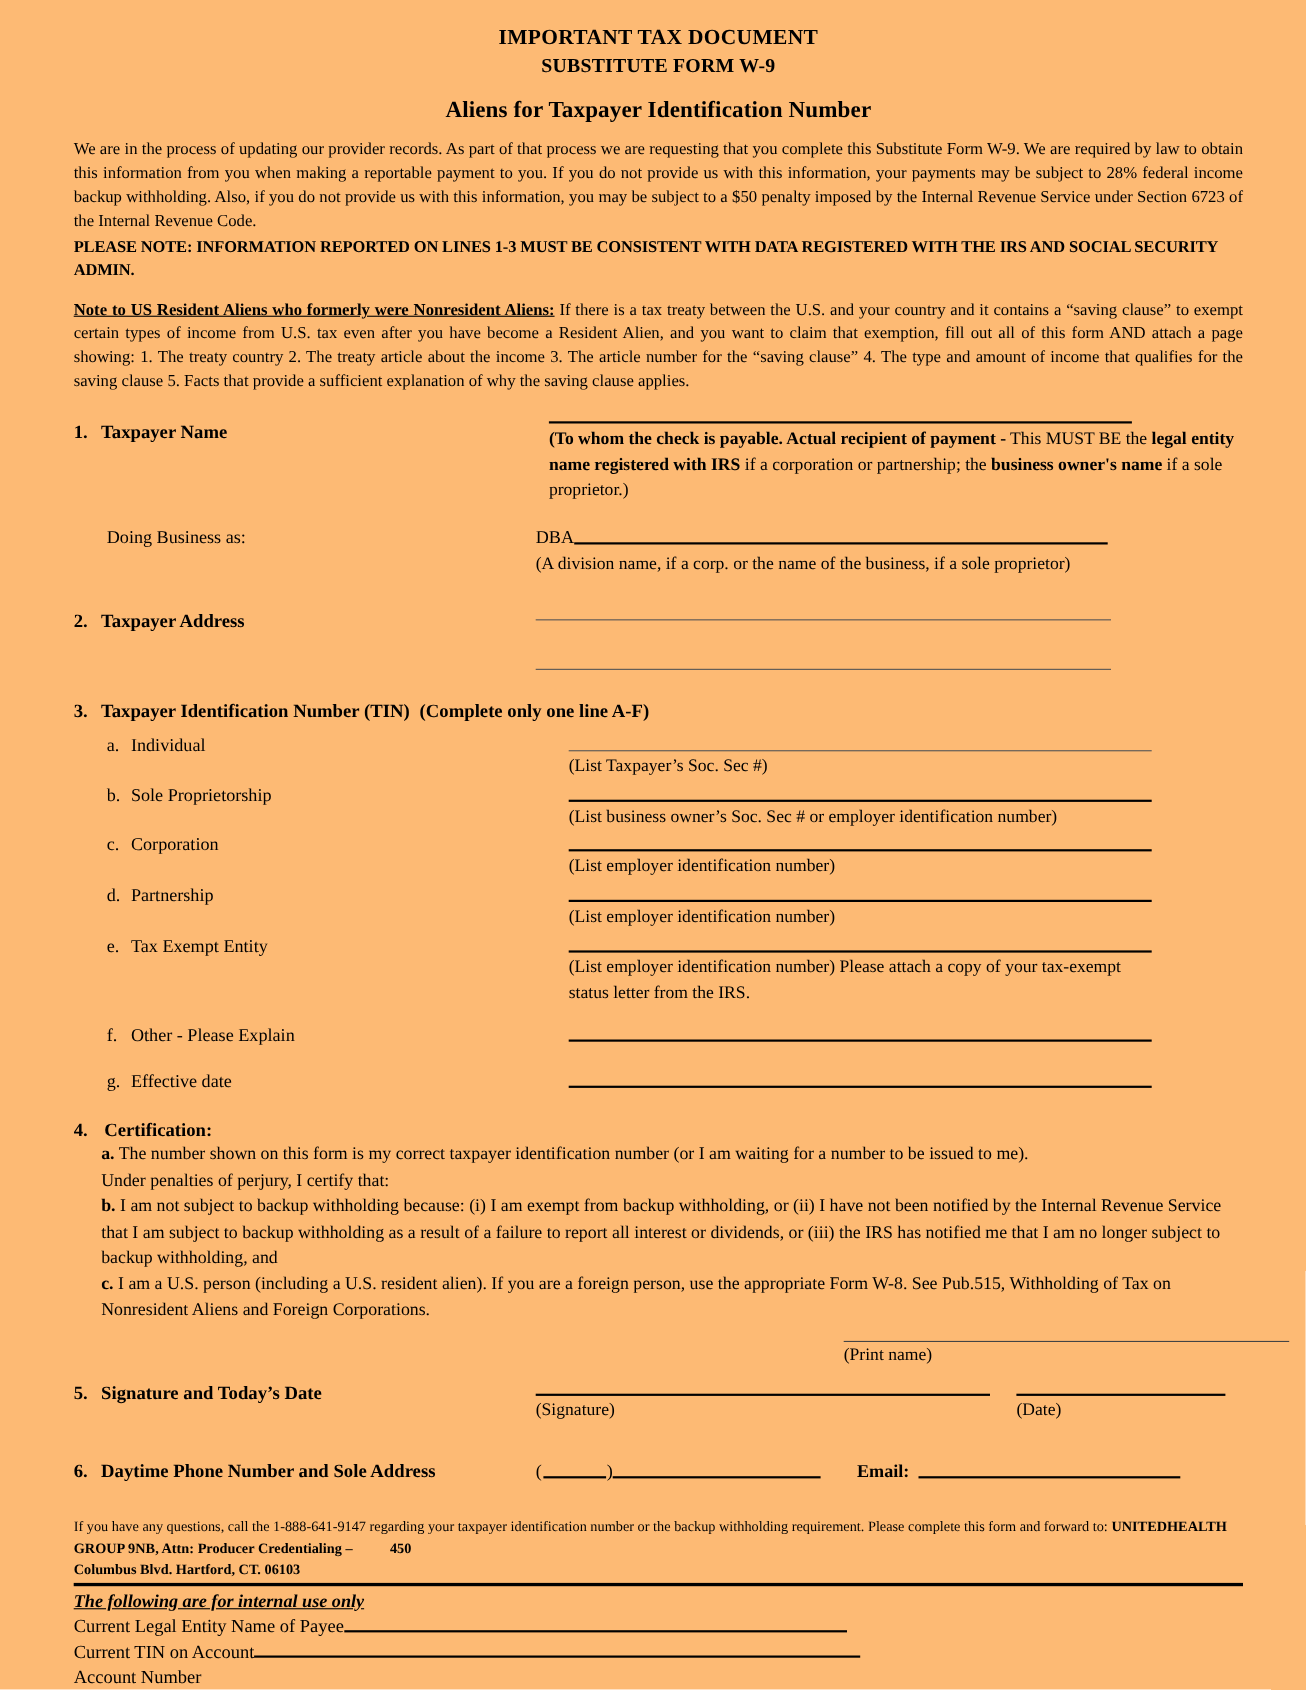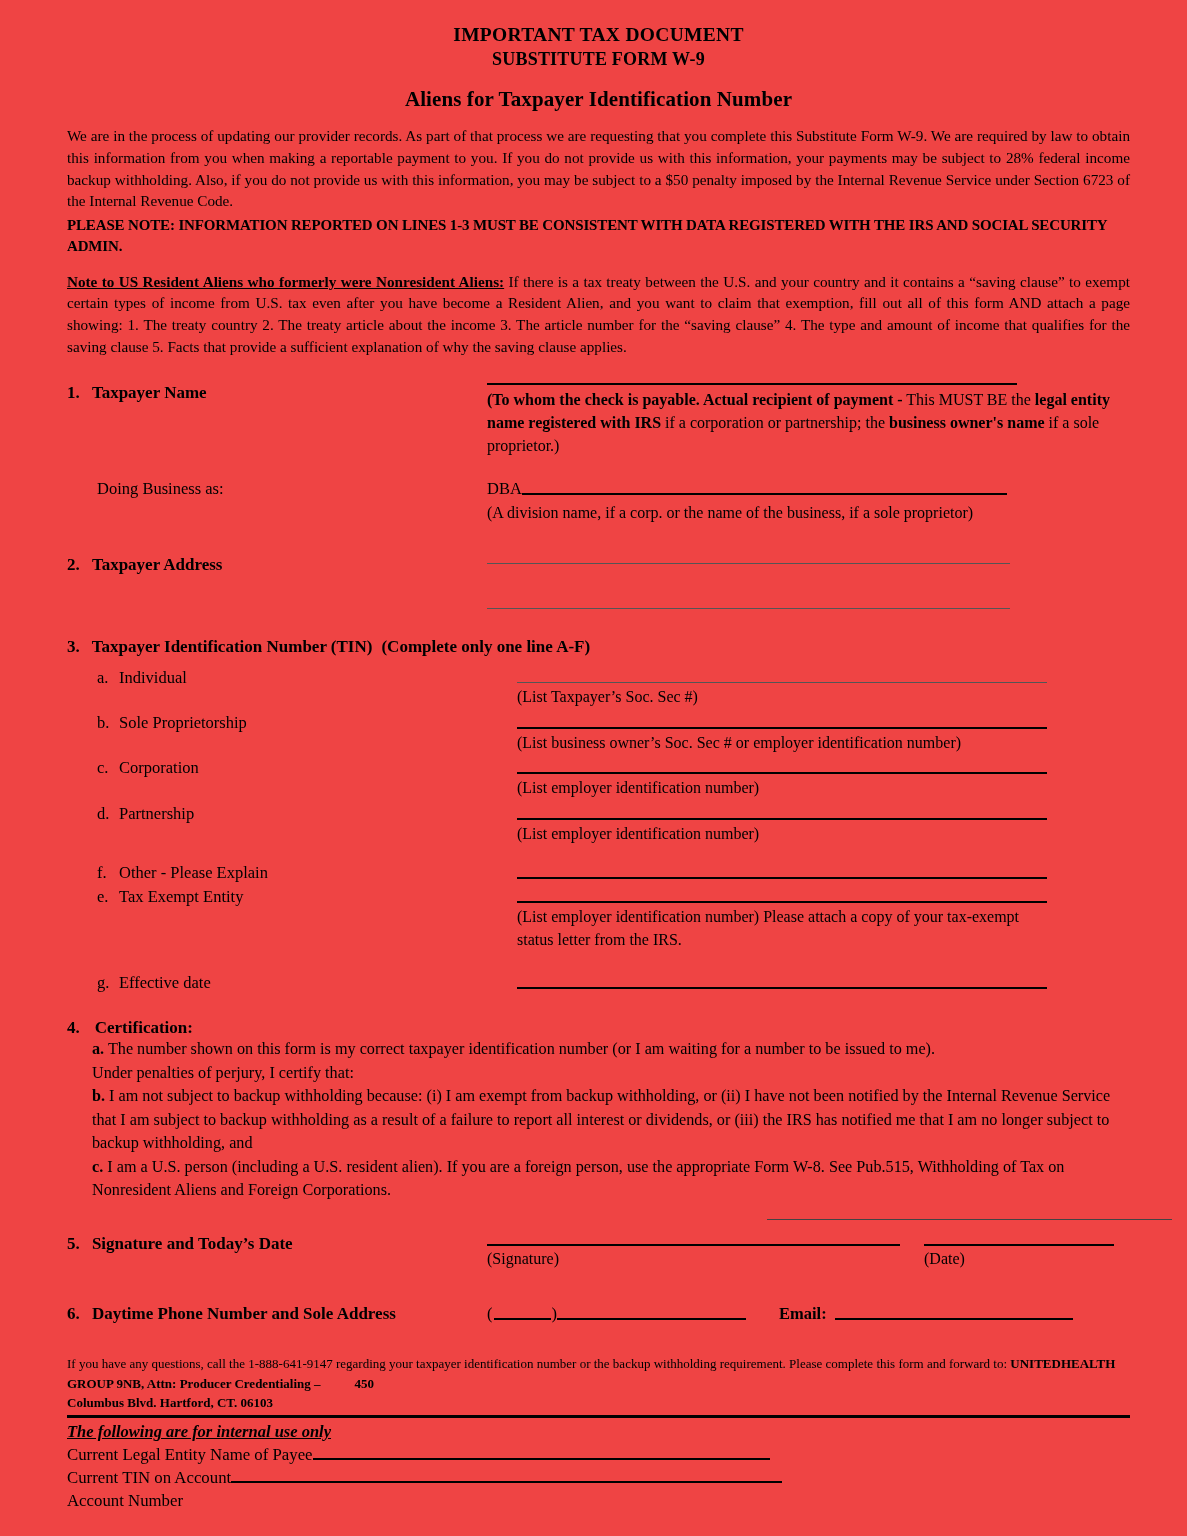--- a/index.html
+++ b/index.html
@@ -8,21 +8,21 @@
     background: #ffffff;
   }
   body {
     font-family: "Liberation Serif", "DejaVu Serif", serif;
     color: #000000;
   }
   .page {
     position: relative;
     width: 1187px;
     height: 1536px;
-    background: #ef4444;
+    background: #fdba74;
     box-sizing: border-box;
     padding: 22px 57px 0 67px;
     overflow: hidden;
   }
 
   
   .doc-title {
     text-align: center;
     font-weight: bold;
     font-size: 19.5px;
@@ -111,21 +111,21 @@
     line-height: 1.42;
   }
   .caption b { font-weight: bold; }
 
   .hr-full {
     border-bottom: 3px solid #000;
     margin-top: 2px;
   }
 
   
-  .sec1 { margin-top: 26px; }
+  .sec1 { margin-top: 26px; gap: 12px; }
   .sec1-name-rule { width: 530px; }
 
   .dba-row { margin-top: 22px; }
   .dba-line {
     display: flex;
     align-items: flex-end;
   }
   .dba-text { font-size: 16.5px; }
   .dba-rule { flex: 1 1 auto; border-bottom: 2.2px solid #000; margin-bottom: 4px; max-width: 485px;}
 
@@ -302,36 +302,36 @@
     <div class="row" style="margin-top:4px">
       <div class="lbl-col sub-item">
         <span class="ltr">d.</span><span>Partnership</span>
       </div>
       <div class="fld-col">
         <div class="rule tin-rule" style="margin-top:14px"></div>
         <div class="caption" style="margin-top:3px">(List employer identification number)</div>
       </div>
     </div>
 
+    <div class="row" style="margin-top:4px">
+      <div class="lbl-col sub-item">
+        <span class="ltr">e.</span><span>Tax Exempt Entity</span>
+      </div>
+      <div class="fld-col">
+        <div class="rule tin-rule" style="margin-top:14px"></div>
+        <div class="caption" style="margin-top:3px;width:525px">(List employer identification number) Please attach a copy of your tax-exempt status letter from the IRS.</div>
+      </div>
+    </div>
+
     <div class="row" style="margin-top:17px">
       <div class="lbl-col sub-item">
         <span class="ltr">f.</span><span>Other - Please Explain</span>
       </div>
       <div class="fld-col">
         <div class="rule tin-rule" style="margin-top:14px"></div>
-      </div>
-    </div>
-
-    <div class="row" style="margin-top:4px">
-      <div class="lbl-col sub-item">
-        <span class="ltr">e.</span><span>Tax Exempt Entity</span>
-      </div>
-      <div class="fld-col">
-        <div class="rule tin-rule" style="margin-top:14px"></div>
-        <div class="caption" style="margin-top:3px;width:525px">(List employer identification number) Please attach a copy of your tax-exempt status letter from the IRS.</div>
       </div>
     </div>
 
     <div class="row" style="margin-top:22px">
       <div class="lbl-col sub-item">
         <span class="ltr">g.</span><span>Effective date</span>
       </div>
       <div class="fld-col">
         <div class="rule tin-rule" style="margin-top:14px"></div>
       </div>
@@ -351,20 +351,21 @@
       <div>
         <b>b.</b><span> I am not subject to backup withholding because: (i) I am exempt from backup withholding, or (ii) I have not been notified by the Internal Revenue Service that I am subject to backup withholding as a result of a failure to report all interest or dividends, or (iii) the IRS has notified me that I am no longer subject to backup withholding, and</span>
       </div>
       <div>
         <b>c.</b><span> I am a U.S. person (including a U.S. resident alien). If you are a foreign person, use the appropriate Form W-8. See Pub.515, Withholding of Tax on Nonresident Aliens and Foreign Corporations.</span>
       </div>
     </div>
 
     <div class="printname-wrap">
       <div class="printname-rule"></div>
+      <div class="printname-cap caption">(Print name)</div>
     </div>
   </div>
 
   <div class="sig-row row">
     <div class="lbl-col">
       <span class="num-label">5.</span>
       <span class="num-label" style="margin-left:8px">Signature and Today’s Date</span>
     </div>
     <div class="fld-col">
       <div class="sig-fields">

